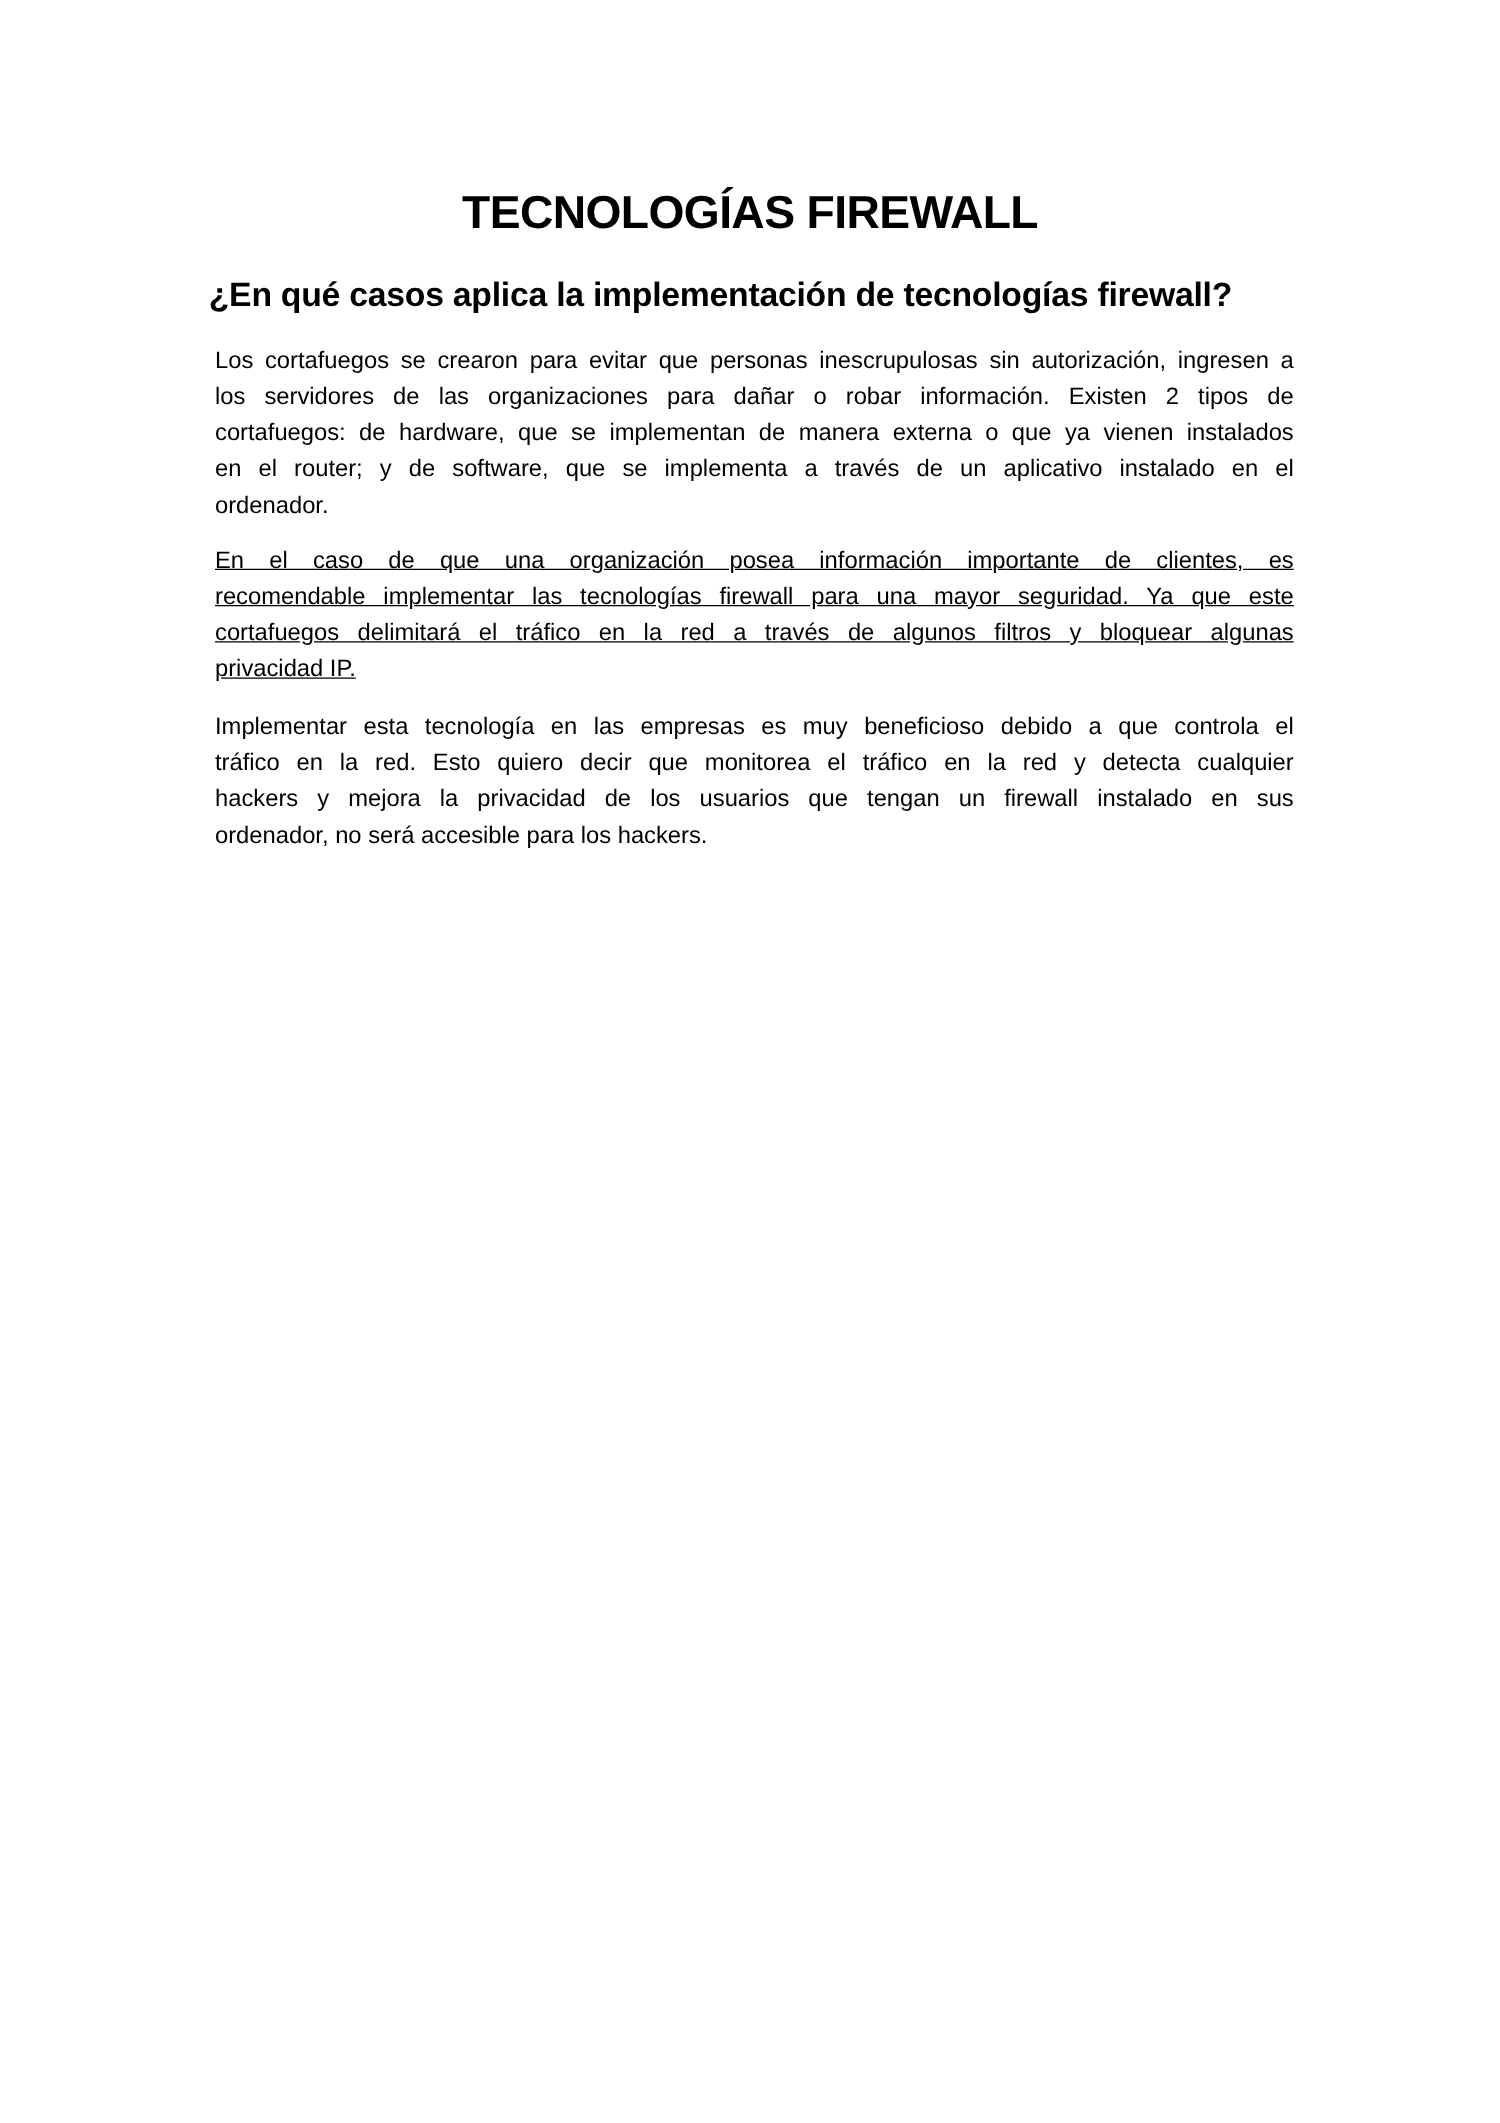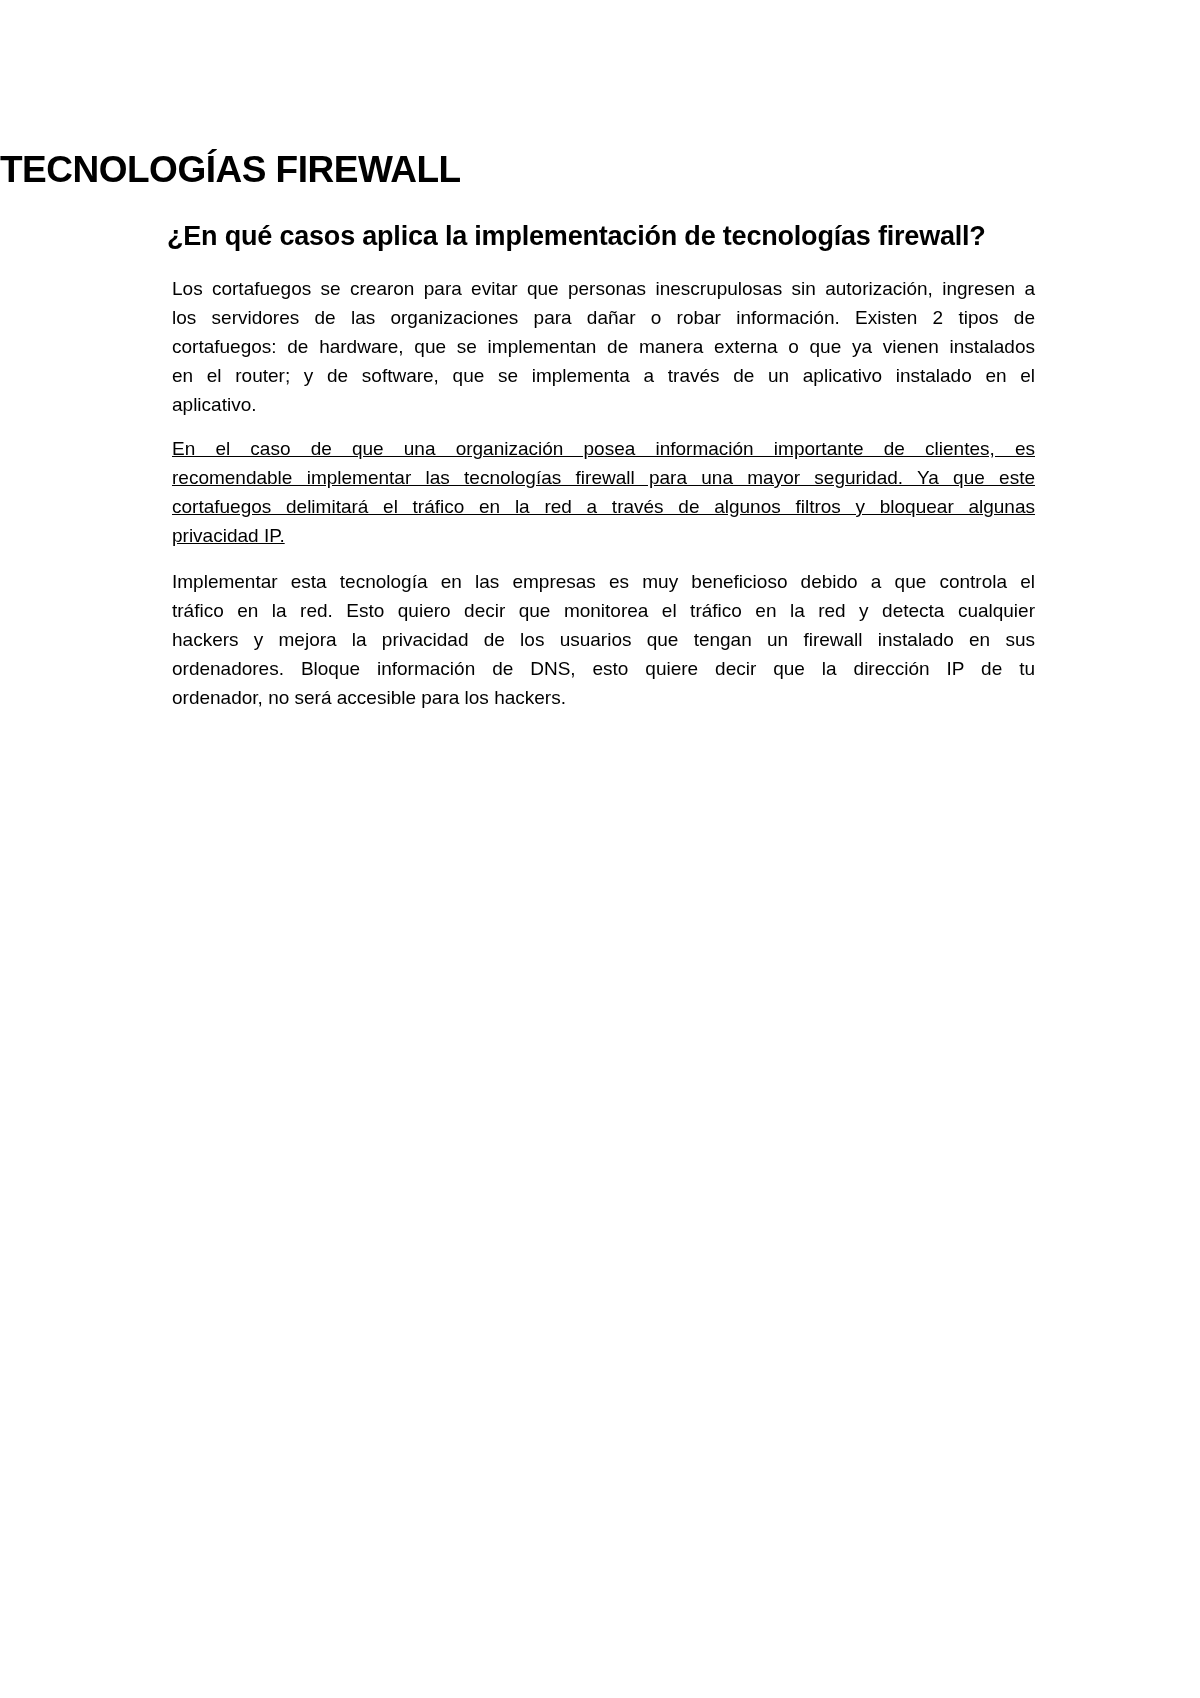--- a/index.html
+++ b/index.html
@@ -21,21 +21,21 @@
       top: 0;
       width: 1200px;
       height: 1698px;
       background: #ffffff;
     }
     .title {
       position: absolute;
       left: 0;
       top: 148px;
       width: 1200px;
-      text-align: left;
+      text-align: center;
       font-weight: bold;
       font-size: 37px;
       line-height: 44px;
       letter-spacing: -0.5px;
       margin: 0;
     }
     .question {
       position: absolute;
       left: 167px;
       top: 221px;
@@ -75,31 +75,30 @@
 
   <h1 class="title">TECNOLOGÍAS FIREWALL</h1>
 
   <h2 class="question">¿En qué casos aplica la implementación de tecnologías firewall?</h2>
 
   <div class="body p1">
     <span class="line">Los cortafuegos se crearon para evitar que personas inescrupulosas sin autorización, ingresen a</span>
     <span class="line">los servidores de las organizaciones para dañar o robar información. Existen 2 tipos de</span>
     <span class="line">cortafuegos: de hardware, que se implementan de manera externa o que ya vienen instalados</span>
     <span class="line">en el router; y de software, que se implementa a través de un aplicativo instalado en el</span>
-    <span class="line last">aplicativo.</span>
+    <span class="line last">ordenador.</span>
   </div>
 
   <div class="body p2">
     <span class="line">En el caso de que una organización posea información importante de clientes, es</span>
     <span class="line">recomendable implementar las tecnologías firewall para una mayor seguridad. Ya que este</span>
     <span class="line">cortafuegos delimitará el tráfico en la red a través de algunos filtros y bloquear algunas</span>
     <span class="line last">privacidad IP.</span>
   </div>
 
   <div class="body p3">
     <span class="line">Implementar esta tecnología en las empresas es muy beneficioso debido a que controla el</span>
     <span class="line">tráfico en la red. Esto quiero decir que monitorea el tráfico en la red y detecta cualquier</span>
     <span class="line">hackers y mejora la privacidad de los usuarios que tengan un firewall instalado en sus</span>
-    <span class="line">ordenadores. Bloque información de DNS, esto quiere decir que la dirección IP de tu</span>
     <span class="line last">ordenador, no será accesible para los hackers.</span>
   </div>
 
 </div>
 
 </body></html>

